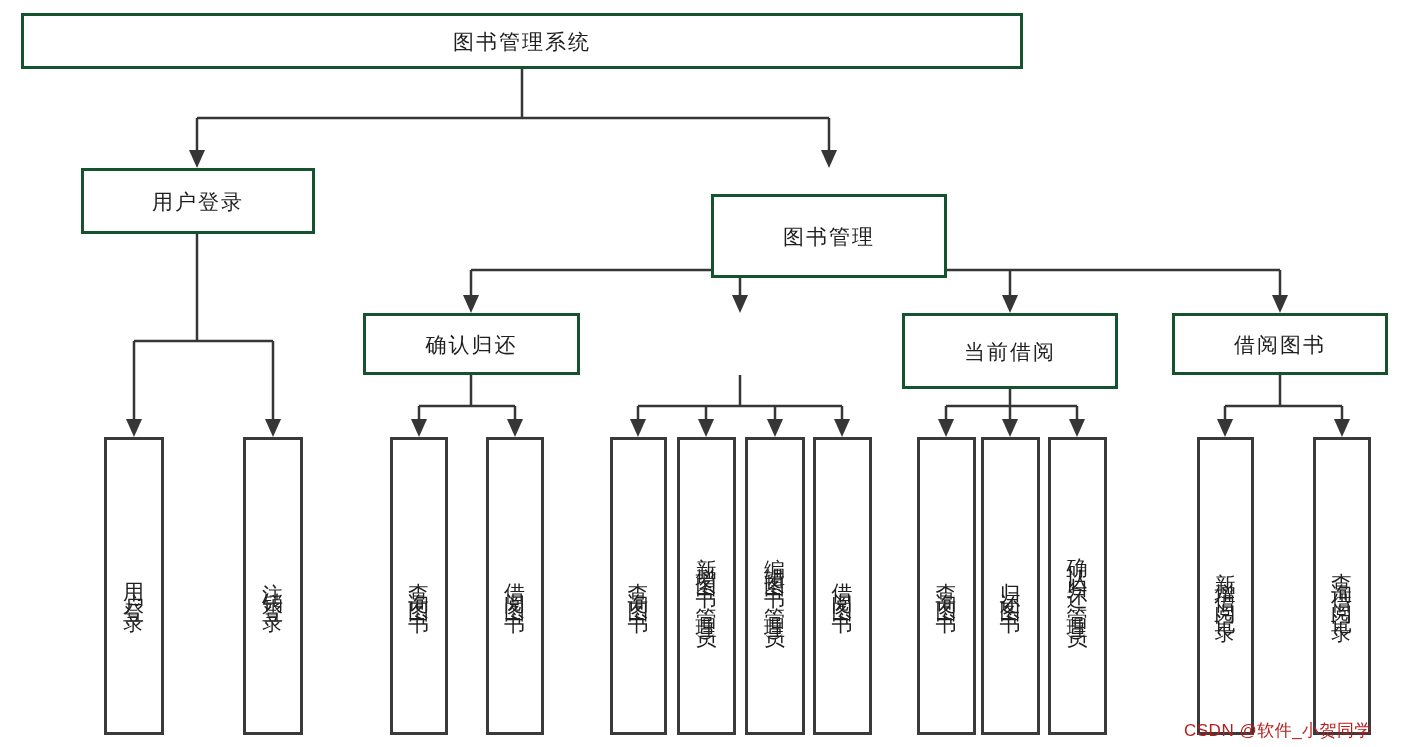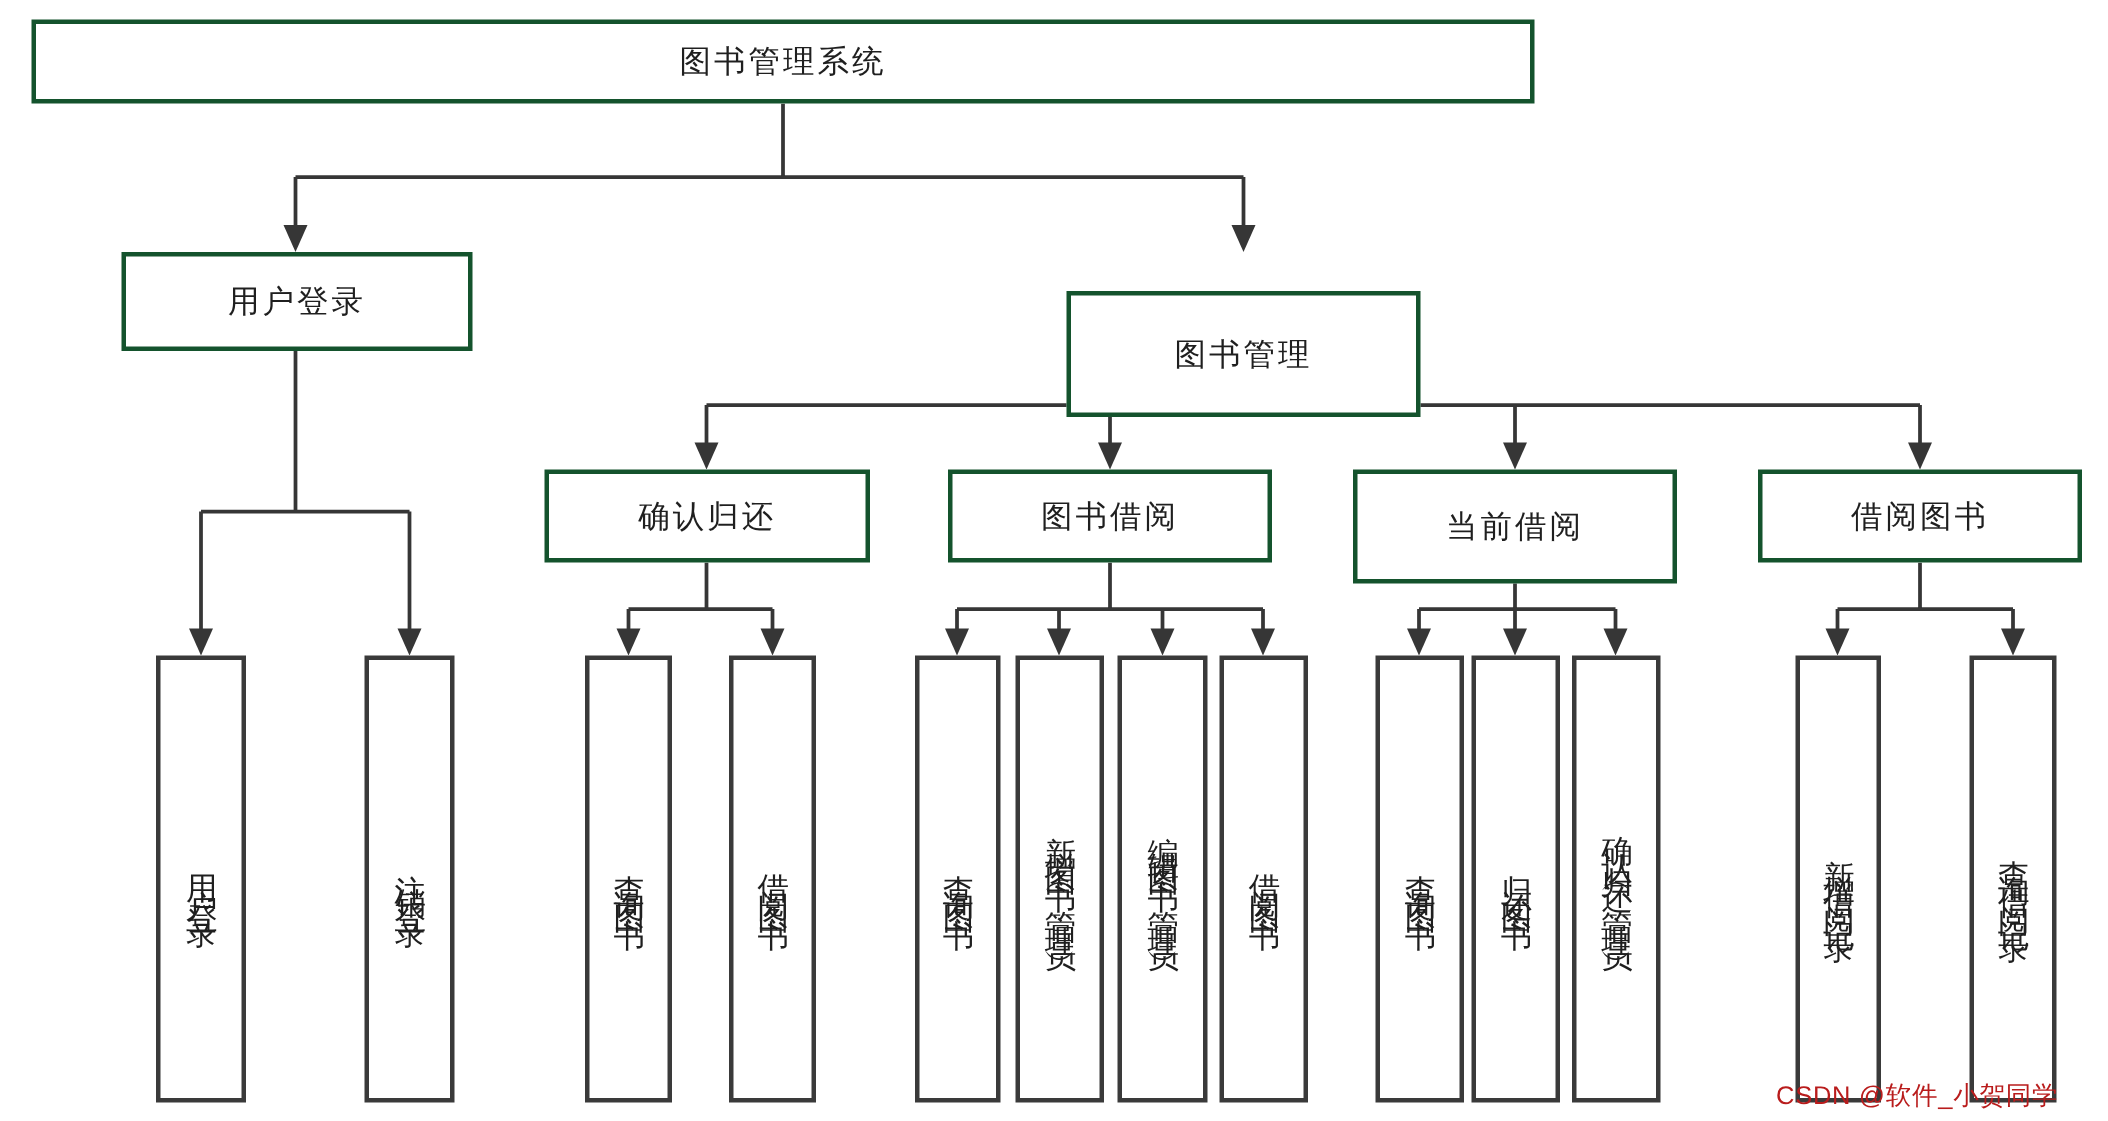--- a/index.html
+++ b/index.html
@@ -133,21 +133,20 @@
       <polygon points="1334,419 1350,419 1342,437"></polygon>
     </g>
   </svg>
 
   <div class="node" id="n-root">图书管理系统</div>
 
   <div class="node" id="n-userlogin">用户登录</div>
   <div class="node" id="n-bookmgmt">图书管理</div>
 
   <div class="node" id="n-newbooks">确认归还</div>
-  <div class="node" id="n-bookborrow">图书借阅</div>
   <div class="node" id="n-currentborrow">当前借阅</div>
   <div class="node" id="n-borrowrecords">借阅图书</div>
 
   <div class="leaf" id="l-a0">
     <span class="vtext">用户登录</span>
   </div>
   <div class="leaf" id="l-a1">
     <span class="vtext">注销登录</span>
   </div>
 

